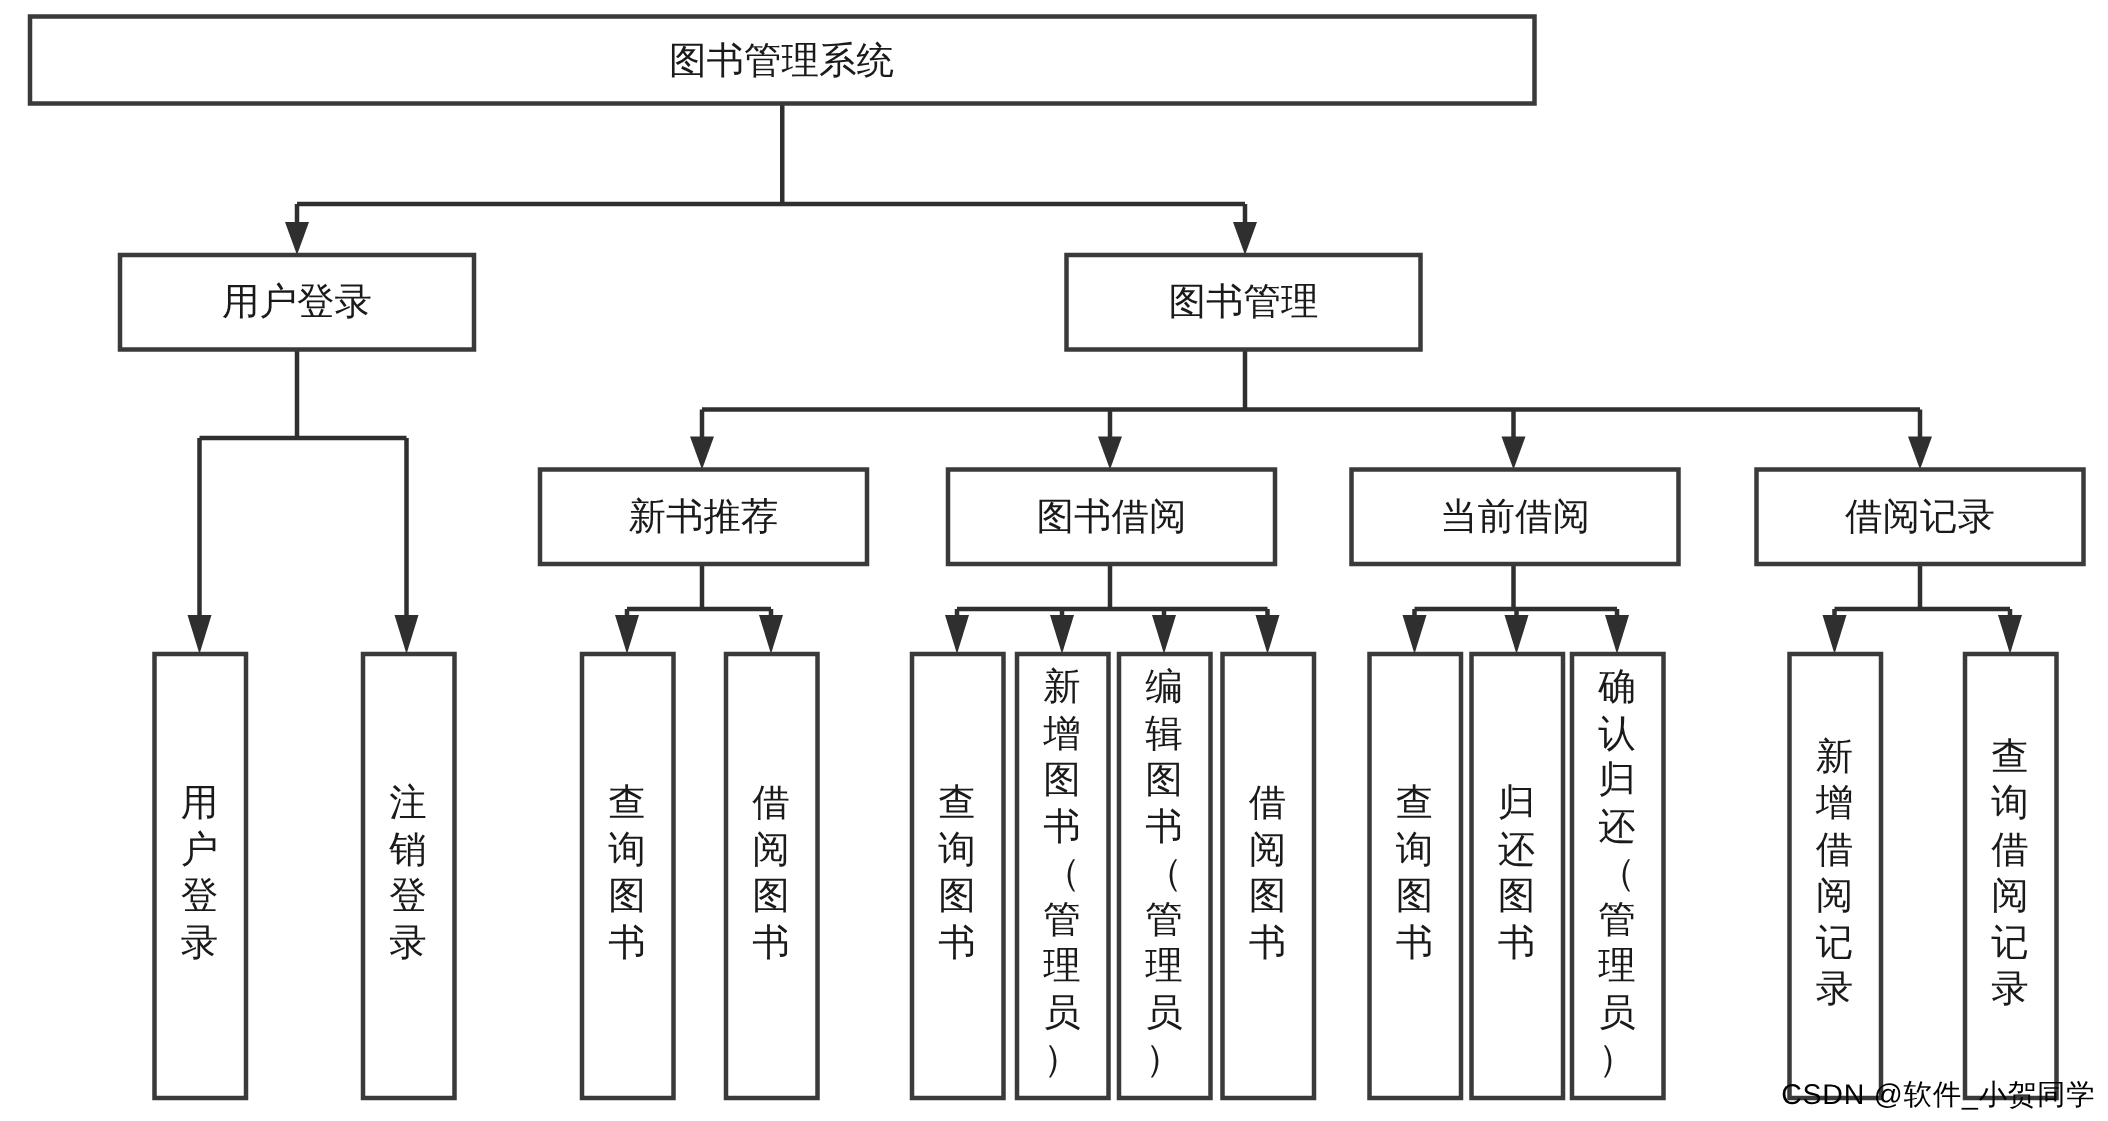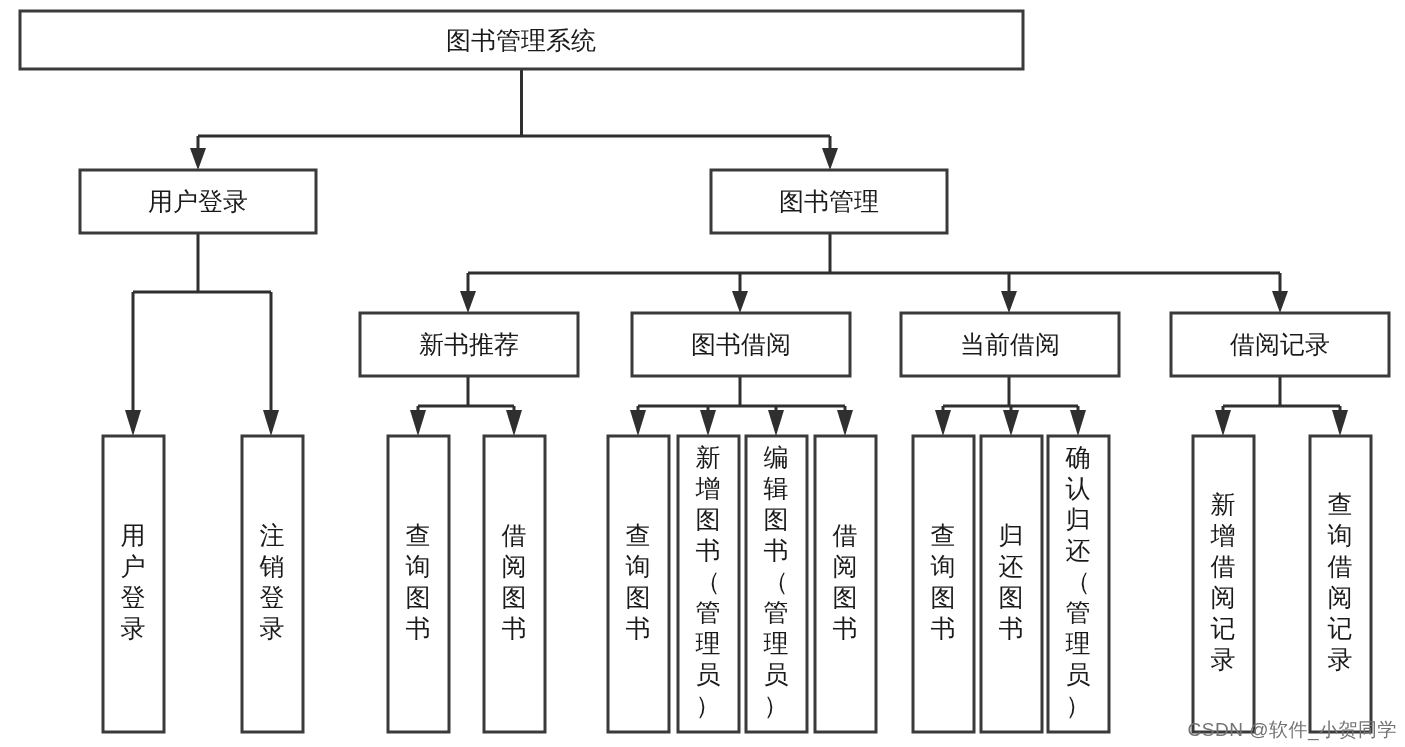--- a/index.html
+++ b/index.html
@@ -43,21 +43,21 @@
     dominant-baseline: middle;
   }
   .label-h { font-size: 25px; }
   .label-v { font-size: 25px; }
   .watermark {
     position: absolute;
     right: 8px;
     bottom: 4px;
     font-family: "Liberation Sans", "DejaVu Sans", sans-serif;
     font-size: 19px;
-    color: #737373;
+    color: #000000;
     letter-spacing: 0.5px;
     white-space: nowrap;
     pointer-events: none;
   }
 </style>
 </head>
 <body>
 
 <div id="diagram-root">
 <svg width="1405" height="747" viewBox="0 0 1405 747" xmlns="http://www.w3.org/2000/svg">

